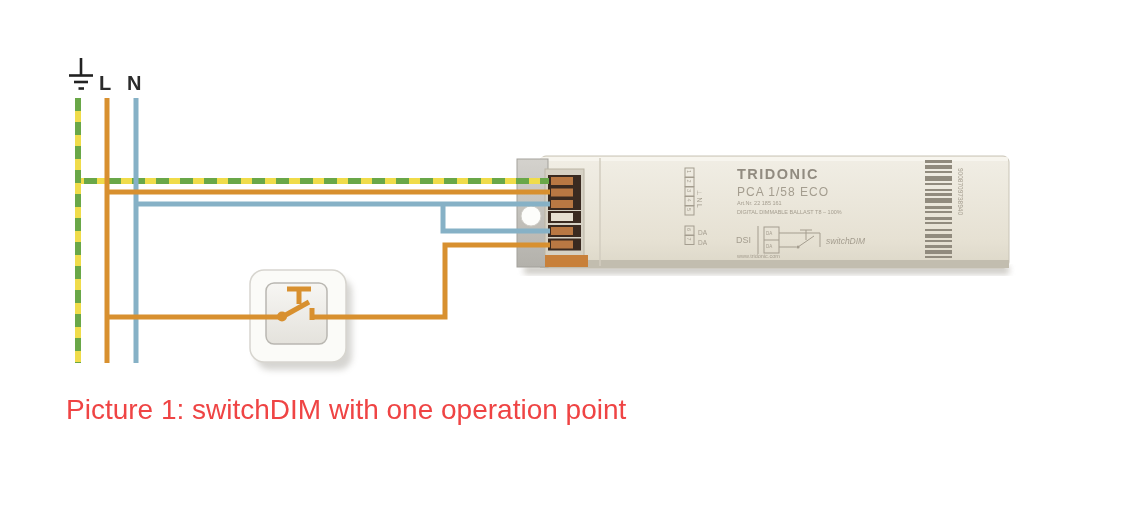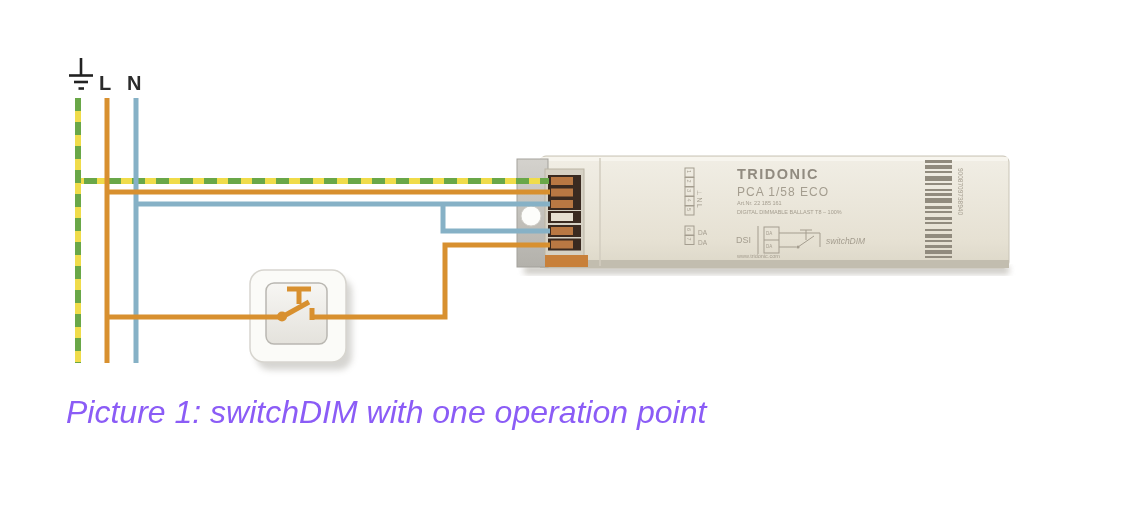--- a/index.html
+++ b/index.html
@@ -12,21 +12,21 @@
   .pe-dash{stroke-dasharray:13 11;}
   .supply-label{font-size:20px;font-weight:bold;fill:#2b2b2b;}
   .brand{font-size:14.5px;font-weight:bold;letter-spacing:1.5px;}
   .model{font-size:12px;letter-spacing:1px;}
   .tiny{font-size:5.5px;}
   .small{font-size:6.5px;}
   .dsi{font-size:9px;}
   .swdim{font-size:8.5px;font-style:italic;}
   .tnum{font-size:5.5px;}
   .print-line{stroke-width:1;fill:none;}
-  #caption{position:absolute;left:66px;top:394px;font-size:32px;color:#8b5cf6;font-style:italic;}
+  #caption{position:absolute;left:66px;top:394px;font-size:28px;color:#ef4444;}
 </style>
 </head>
 <body>
 
 <div id="stage">
   <svg width="1132" height="513" viewBox="0 0 1132 513">
     <defs>
       <linearGradient id="bodyGrad" x1="0" y1="0" x2="0" y2="1">
         <stop offset="0" stop-color="#F1EEE5"></stop>
         <stop offset="0.75" stop-color="#E6E1D3"></stop>

